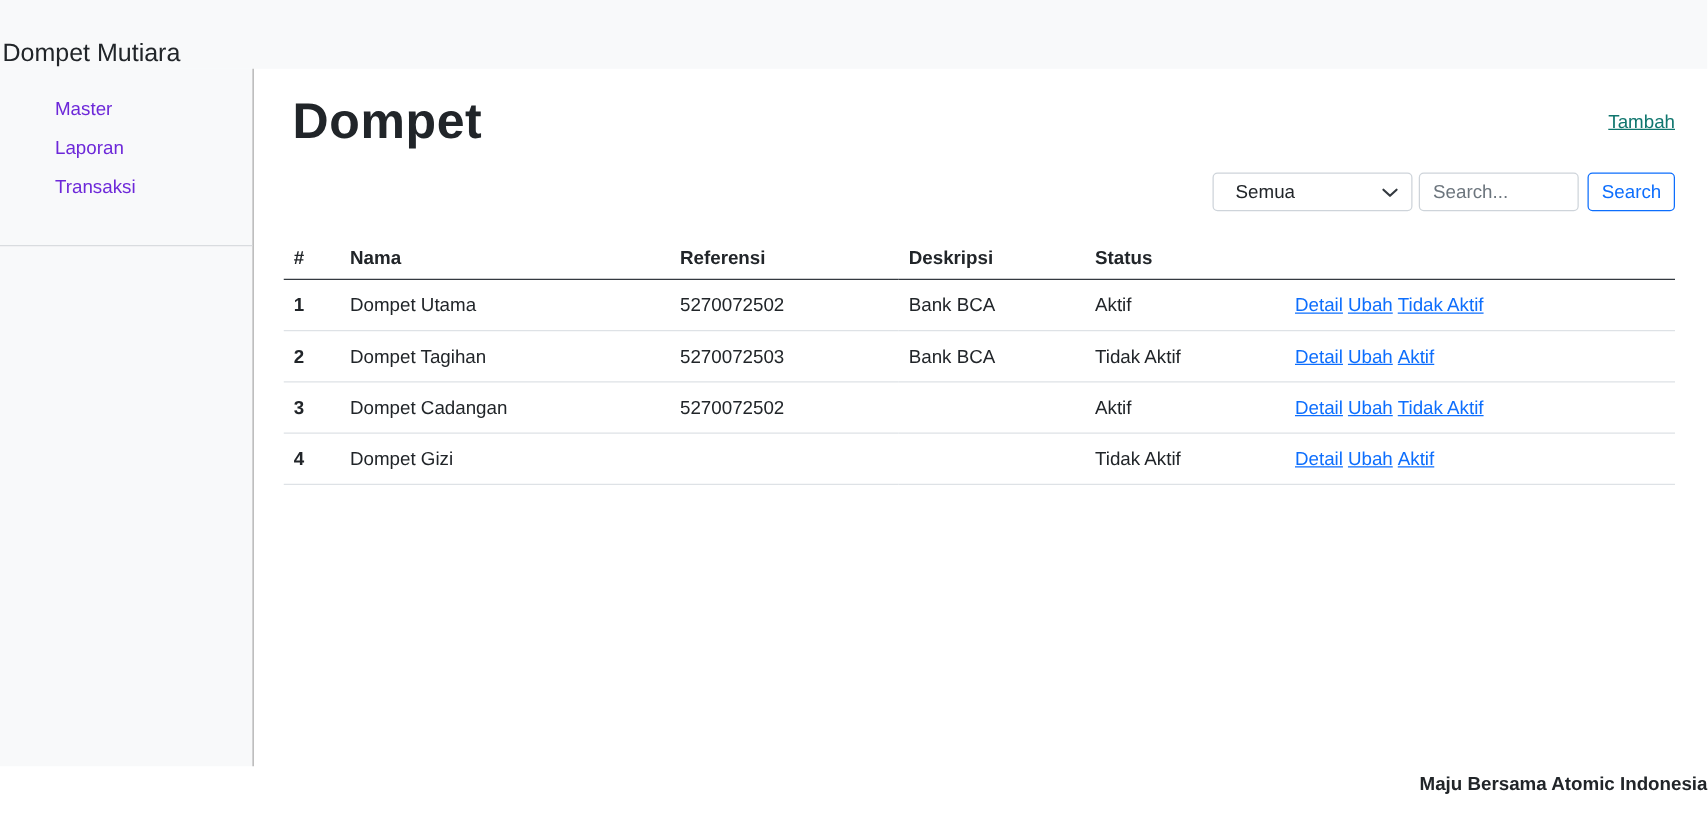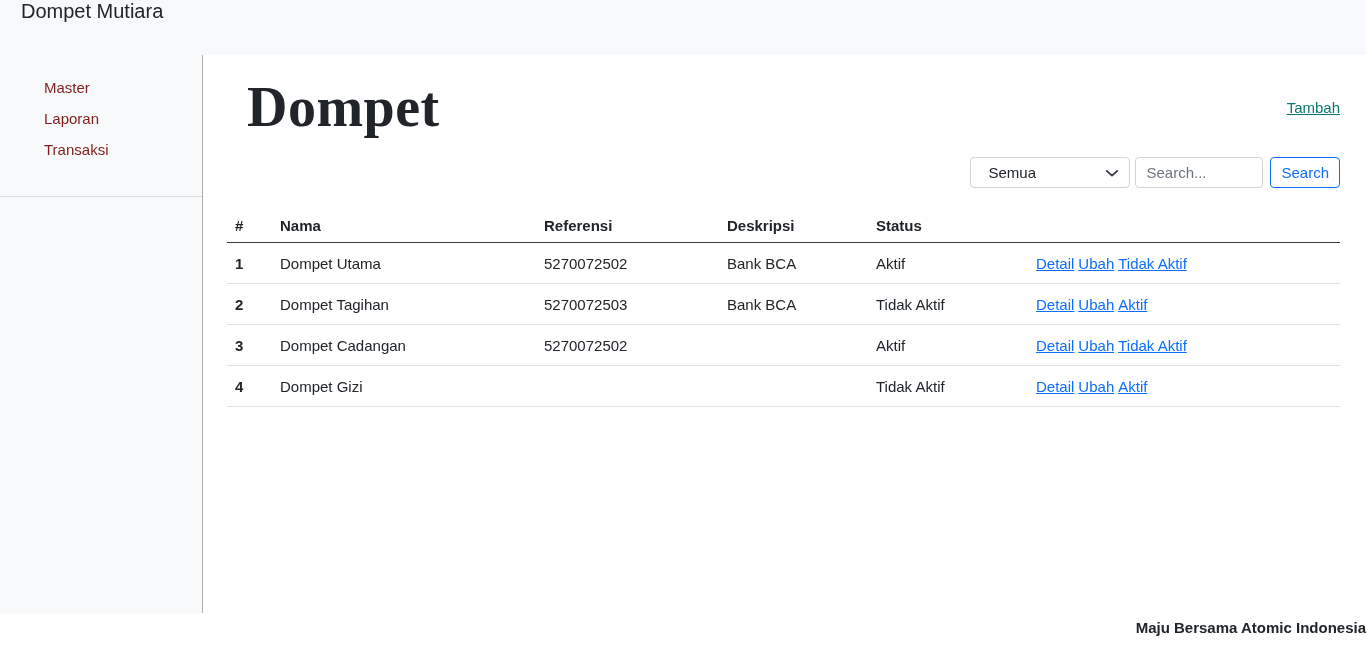--- a/index.html
+++ b/index.html
@@ -4,40 +4,40 @@
 <style>
   * { margin: 0; padding: 0; box-sizing: border-box; }
   html, body {
     width: 1366px; height: 651px; overflow: hidden;
     font-family: "Liberation Sans", "DejaVu Sans", sans-serif;
     color: #212529; background: #fff;
   }
   
   .navbar {
     height: 55px; background: #f8f9fa;
-    display: flex; align-items: flex-start; padding-left: 21px;
+    display: flex; align-items: flex-end; padding-left: 2px;
   }
   .navbar-brand { font-size: 20px; color: #212529; text-decoration: none; cursor: pointer; }
 
   
   .body-row { display: flex; height: 558px; }
   .sidebar {
     width: 203px; background: #f8f9fa; border-right: 1px solid #ababab;
     padding-top: 17px; flex-shrink: 0;
   }
   .sidebar a.nav-link {
     display: block; padding: 7px 16px 7px 44px;
-    color: #7f1d1d; text-decoration: none; font-size: 15px; cursor: pointer;
+    color: #6d28d9; text-decoration: none; font-size: 15px; cursor: pointer;
   }
   .sidebar hr { border: none; border-top: 1px solid #d9dcdf; margin-top: 31px; }
 
   .main { flex: 1; padding: 20px 26px 0 24px; }
 
   .header-row { display: flex; justify-content: space-between; align-items: center; }
-  .page-title { font-size: 56px; font-weight: 700; margin-left: 20px; letter-spacing: 0.5px; font-family: Liberation Serif, serif; }
+  .page-title { font-size: 40px; font-weight: 700; margin-left: 7px; letter-spacing: 0.5px; }
   a.link { color: #0f766e; text-decoration: underline; cursor: pointer; }
   .tambah { font-size: 15px; }
 
   .controls-row {
     display: flex; justify-content: flex-end; align-items: center;
     margin-top: 18px; gap: 5px;
   }
   .form-select {
     position: relative; width: 160px; height: 31px;
     border: 1px solid #ced4da; border-radius: 4px; background: #fff;

